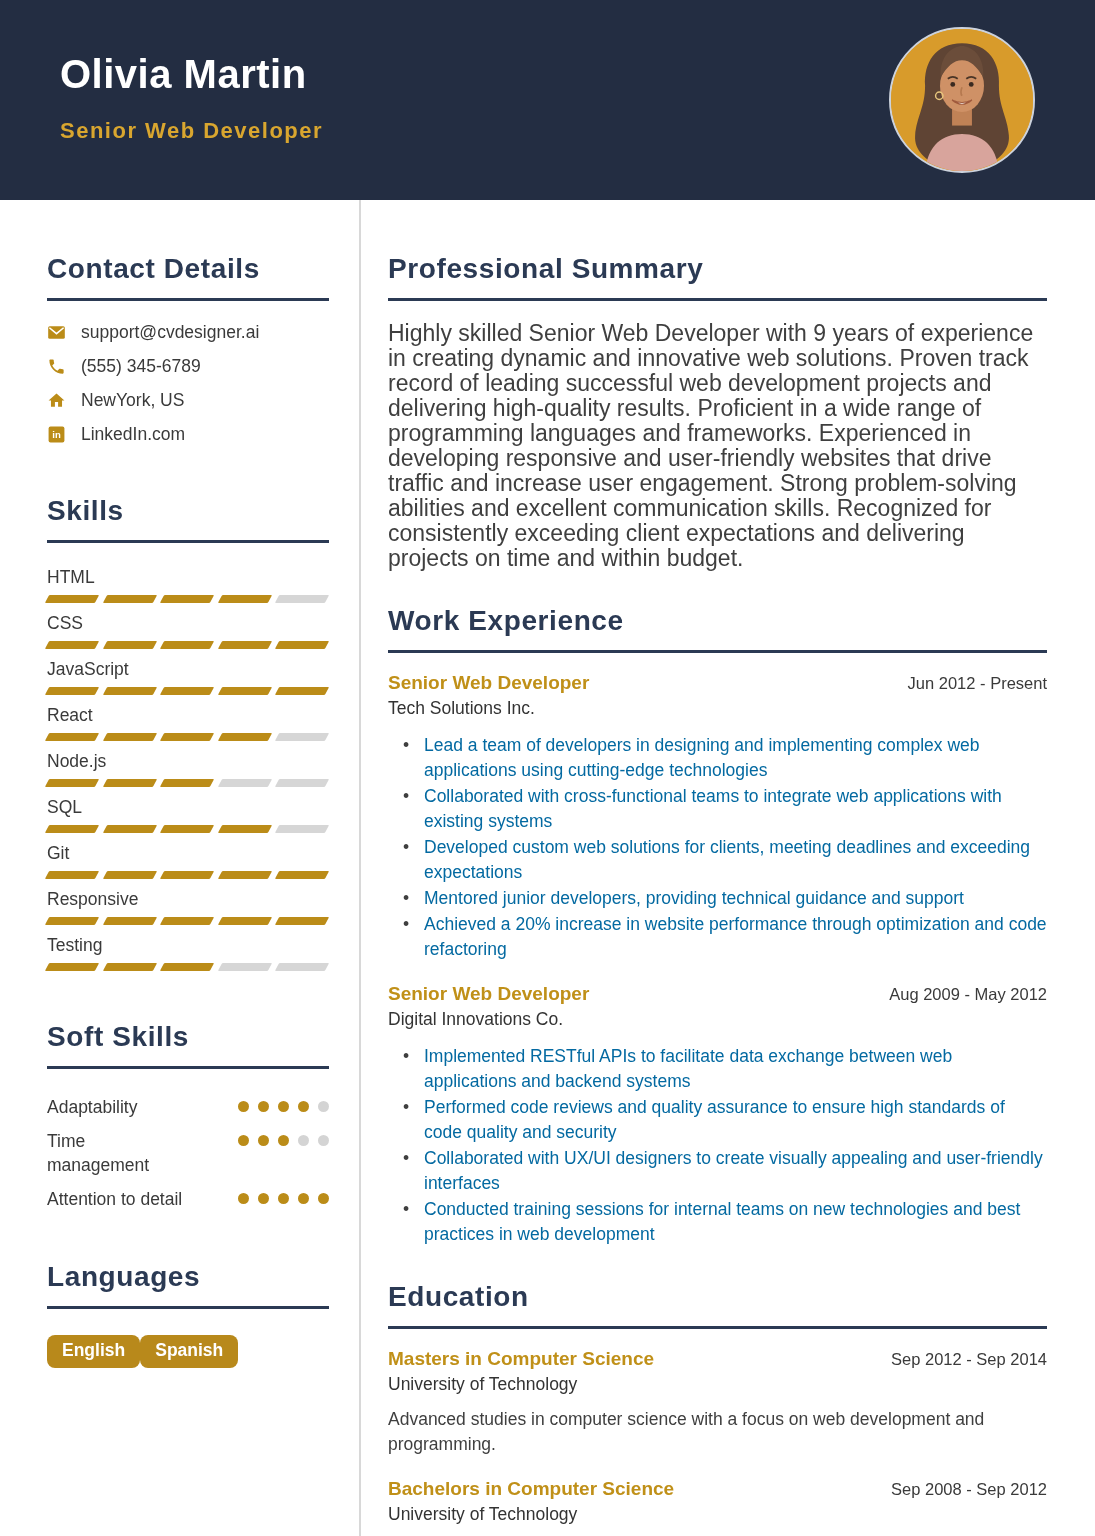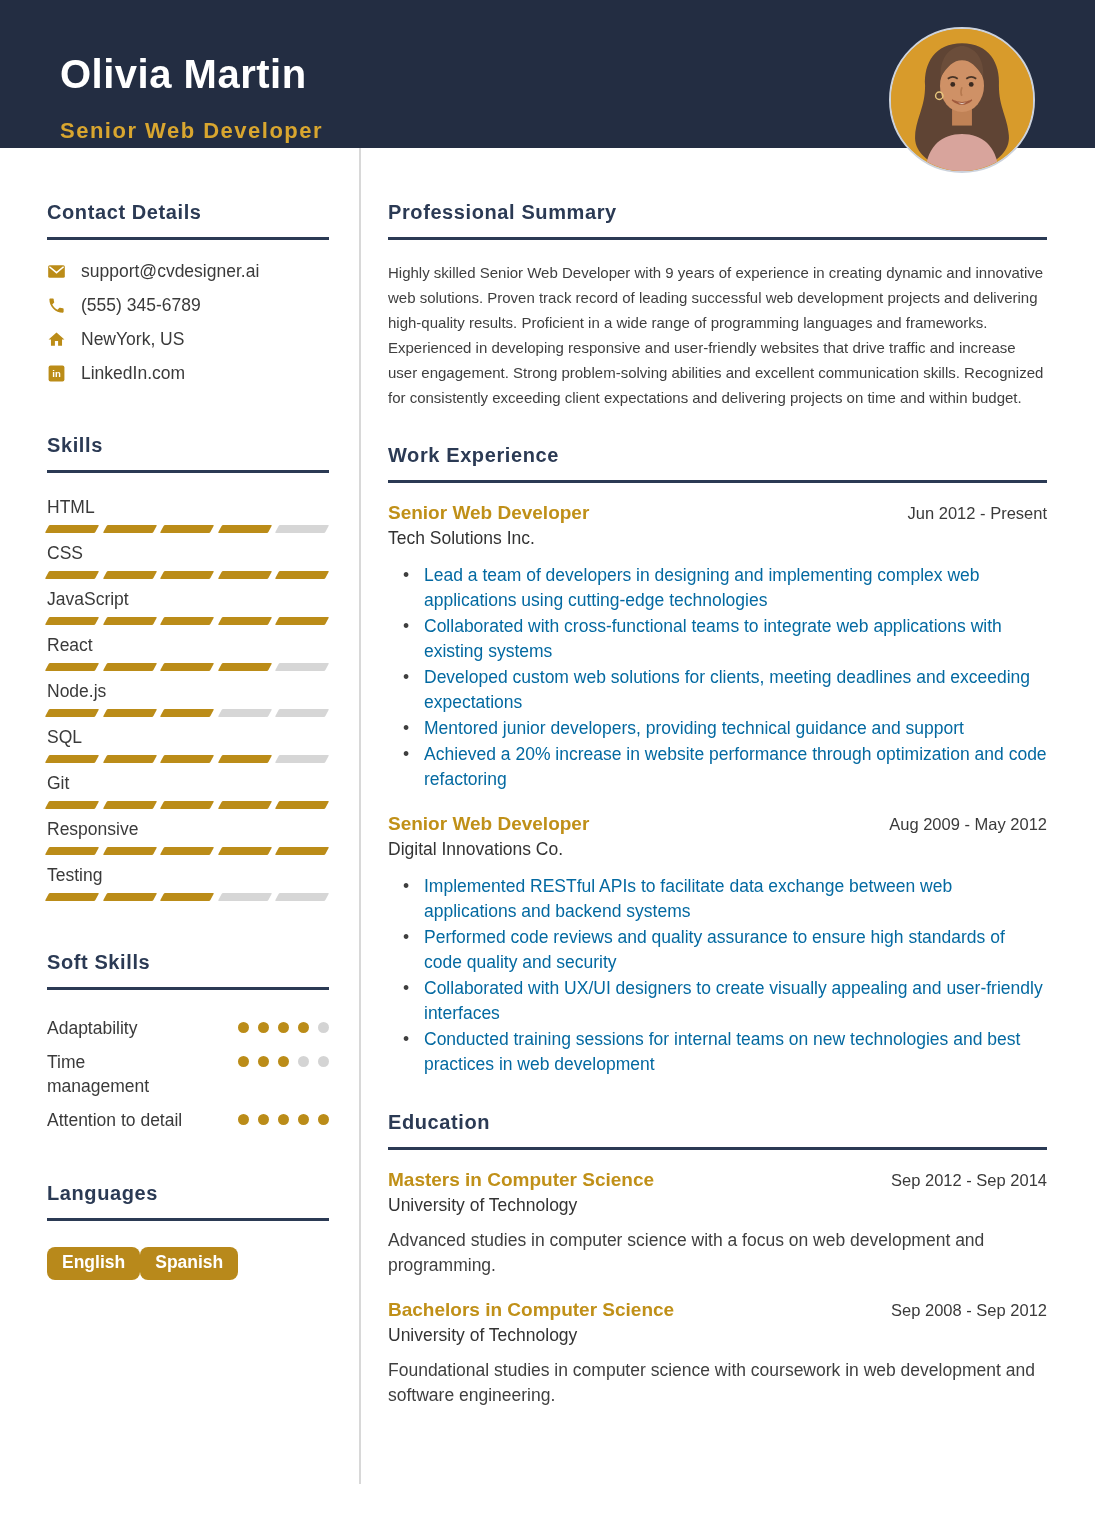--- a/index.html
+++ b/index.html
@@ -2,21 +2,21 @@
 <html><head>
 <meta charset="utf-8">
 <style>
   * { margin:0; padding:0; box-sizing:border-box; }
   html,body { width:1095px; }
   body {
     height:1536px; overflow:hidden; background:#ffffff;
     font-family:"Liberation Sans", sans-serif; color:#3f3f3f;
   }
   
-  .header { position:relative; height:148px; background:#232d42; }
+  .header { position:relative; height:200px; background:#232d42; }
   .header-name {
     position:absolute; left:60px; top:52px; color:#ffffff;
     font-size:40px; font-weight:bold; letter-spacing:.5px;
   }
   .header-title {
     position:absolute; left:60px; top:118px; color:#d9a62f;
     font-size:22px; font-weight:bold; letter-spacing:1.5px;
   }
   .photo {
     position:absolute; right:60px; top:27px; width:146px; height:146px;
@@ -25,21 +25,21 @@
   .photo svg { display:block; width:100%; height:100%; }
   
   .content { display:flex; align-items:stretch; min-height:1336px; }
   .sidebar {
     width:361px; flex:0 0 361px; padding:53px 30px 40px 47px;
     border-right:2px solid #d8d8d8;
   }
   .main { flex:1; padding:53px 48px 10px 27px; }
   
   .sec-head {
-    font-size:20px; font-weight:bold; color:#2b3a54; letter-spacing:.6px;
+    font-size:28px; font-weight:bold; color:#2b3a54; letter-spacing:.6px;
   }
   .sec-rule { height:3px; background:#2b3a54; margin-top:13px; }
   .sb-section { margin-bottom:50px; }
   .main-section { margin-bottom:34px; }
   
   .contact-list { margin-top:21px; }
   .contact-row { display:flex; align-items:center; gap:15px; margin-bottom:13px; font-size:17.5px; color:#3a3a3a; }
   .contact-row .cicon { width:19px; height:19px; flex:0 0 19px; }
   .contact-row .cicon svg { display:block; width:19px; height:19px; }
   
@@ -58,21 +58,21 @@
   .dot { width:11px; height:11px; border-radius:50%; }
   .dot.filled { background:#bb8c18; }
   .dot.empty { background:#d4d4d4; }
   
   .lang-row { margin-top:26px; display:flex; gap:0; }
   .lang-chip {
     background:#b8891b; color:#ffffff; font-size:17.5px; font-weight:bold;
     padding:5px 15px 7px; border-radius:8px; display:inline-block;
   }
   
-  .summary-text { margin-top:20px; font-size:15px; line-height:25px; color:#3f3f3f; }
+  .summary-text { margin-top:20px; font-size:23px; line-height:25px; color:#3f3f3f; }
   
   .entries { margin-top:19px; }
   .entry { margin-bottom:21px; }
   .entry-head { display:flex; justify-content:space-between; align-items:baseline; }
   .entry-title { color:#c09018; font-size:19px; font-weight:bold; }
   .entry-date { font-size:16.5px; color:#3a3a3a; white-space:nowrap; }
   .entry-sub { font-size:17.5px; color:#333333; margin-top:4px; }
   ul.bullets { list-style:none; margin-top:14px; }
   ul.bullets li {
     position:relative; padding-left:36px; font-size:17.5px; line-height:25px;

